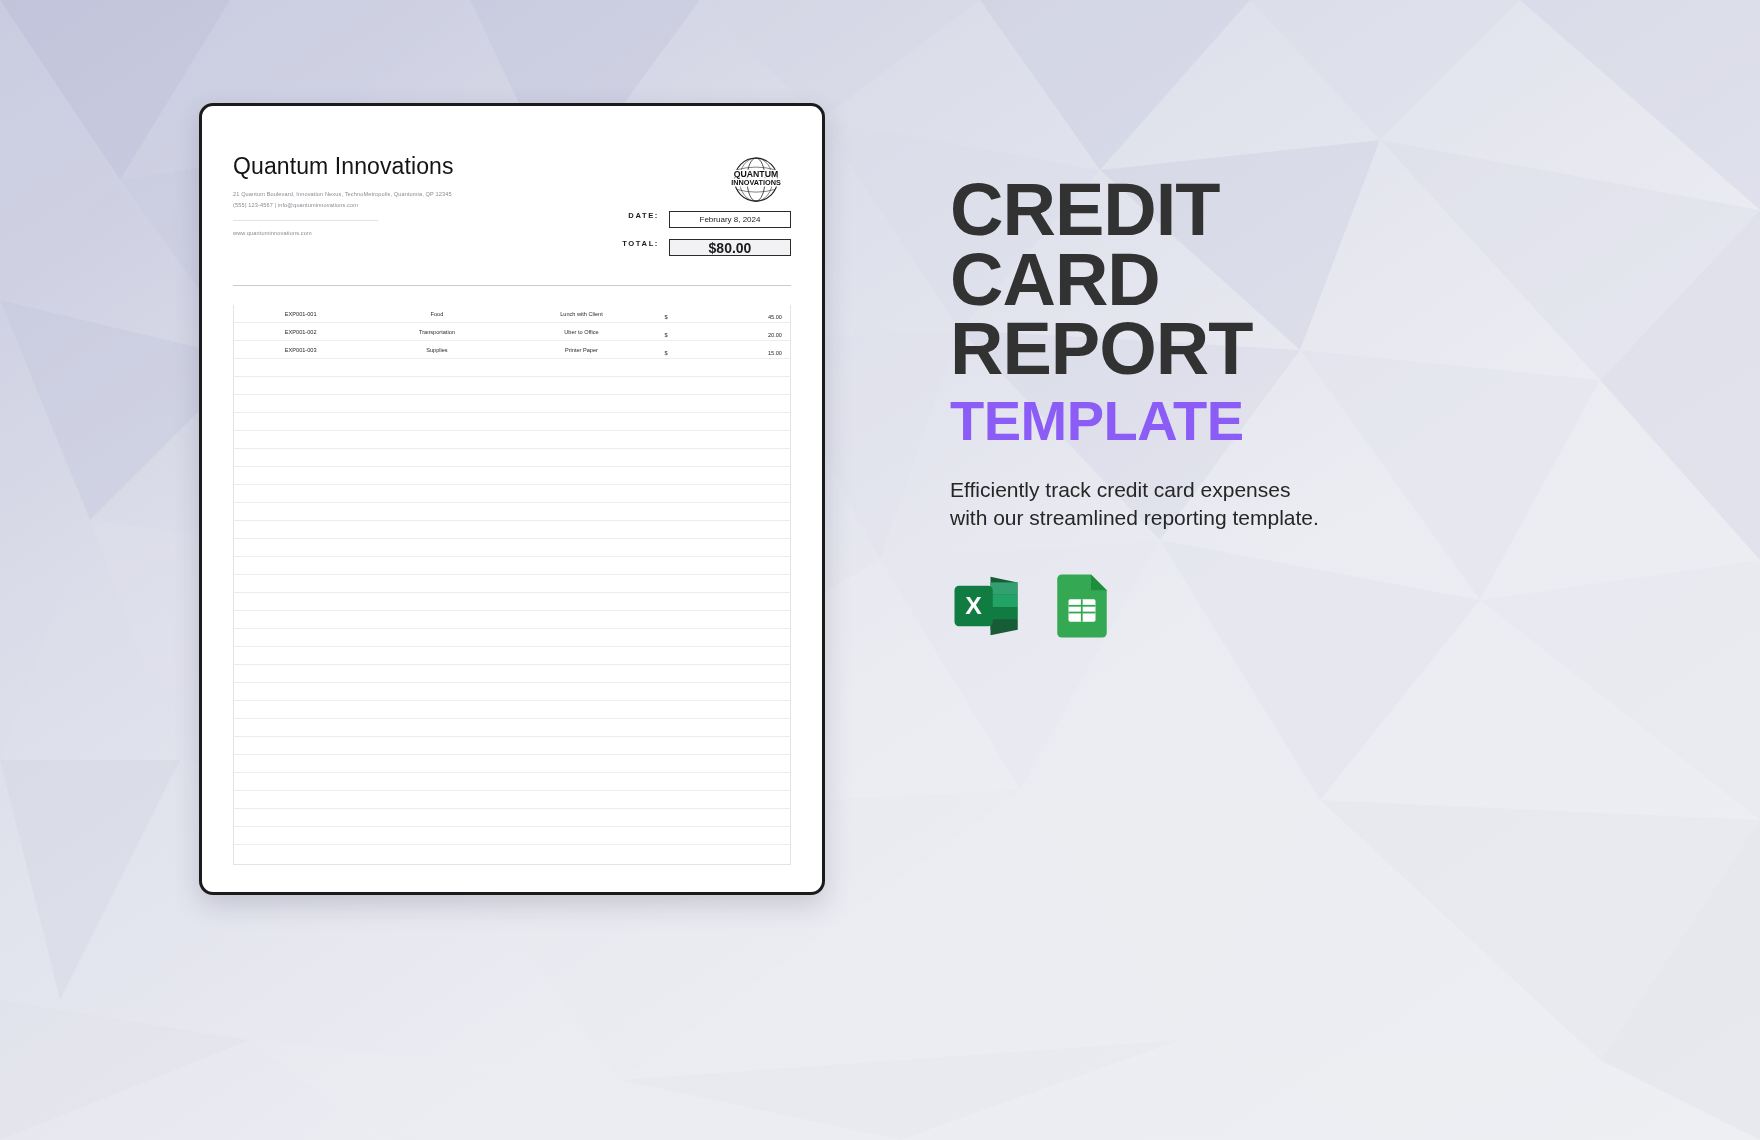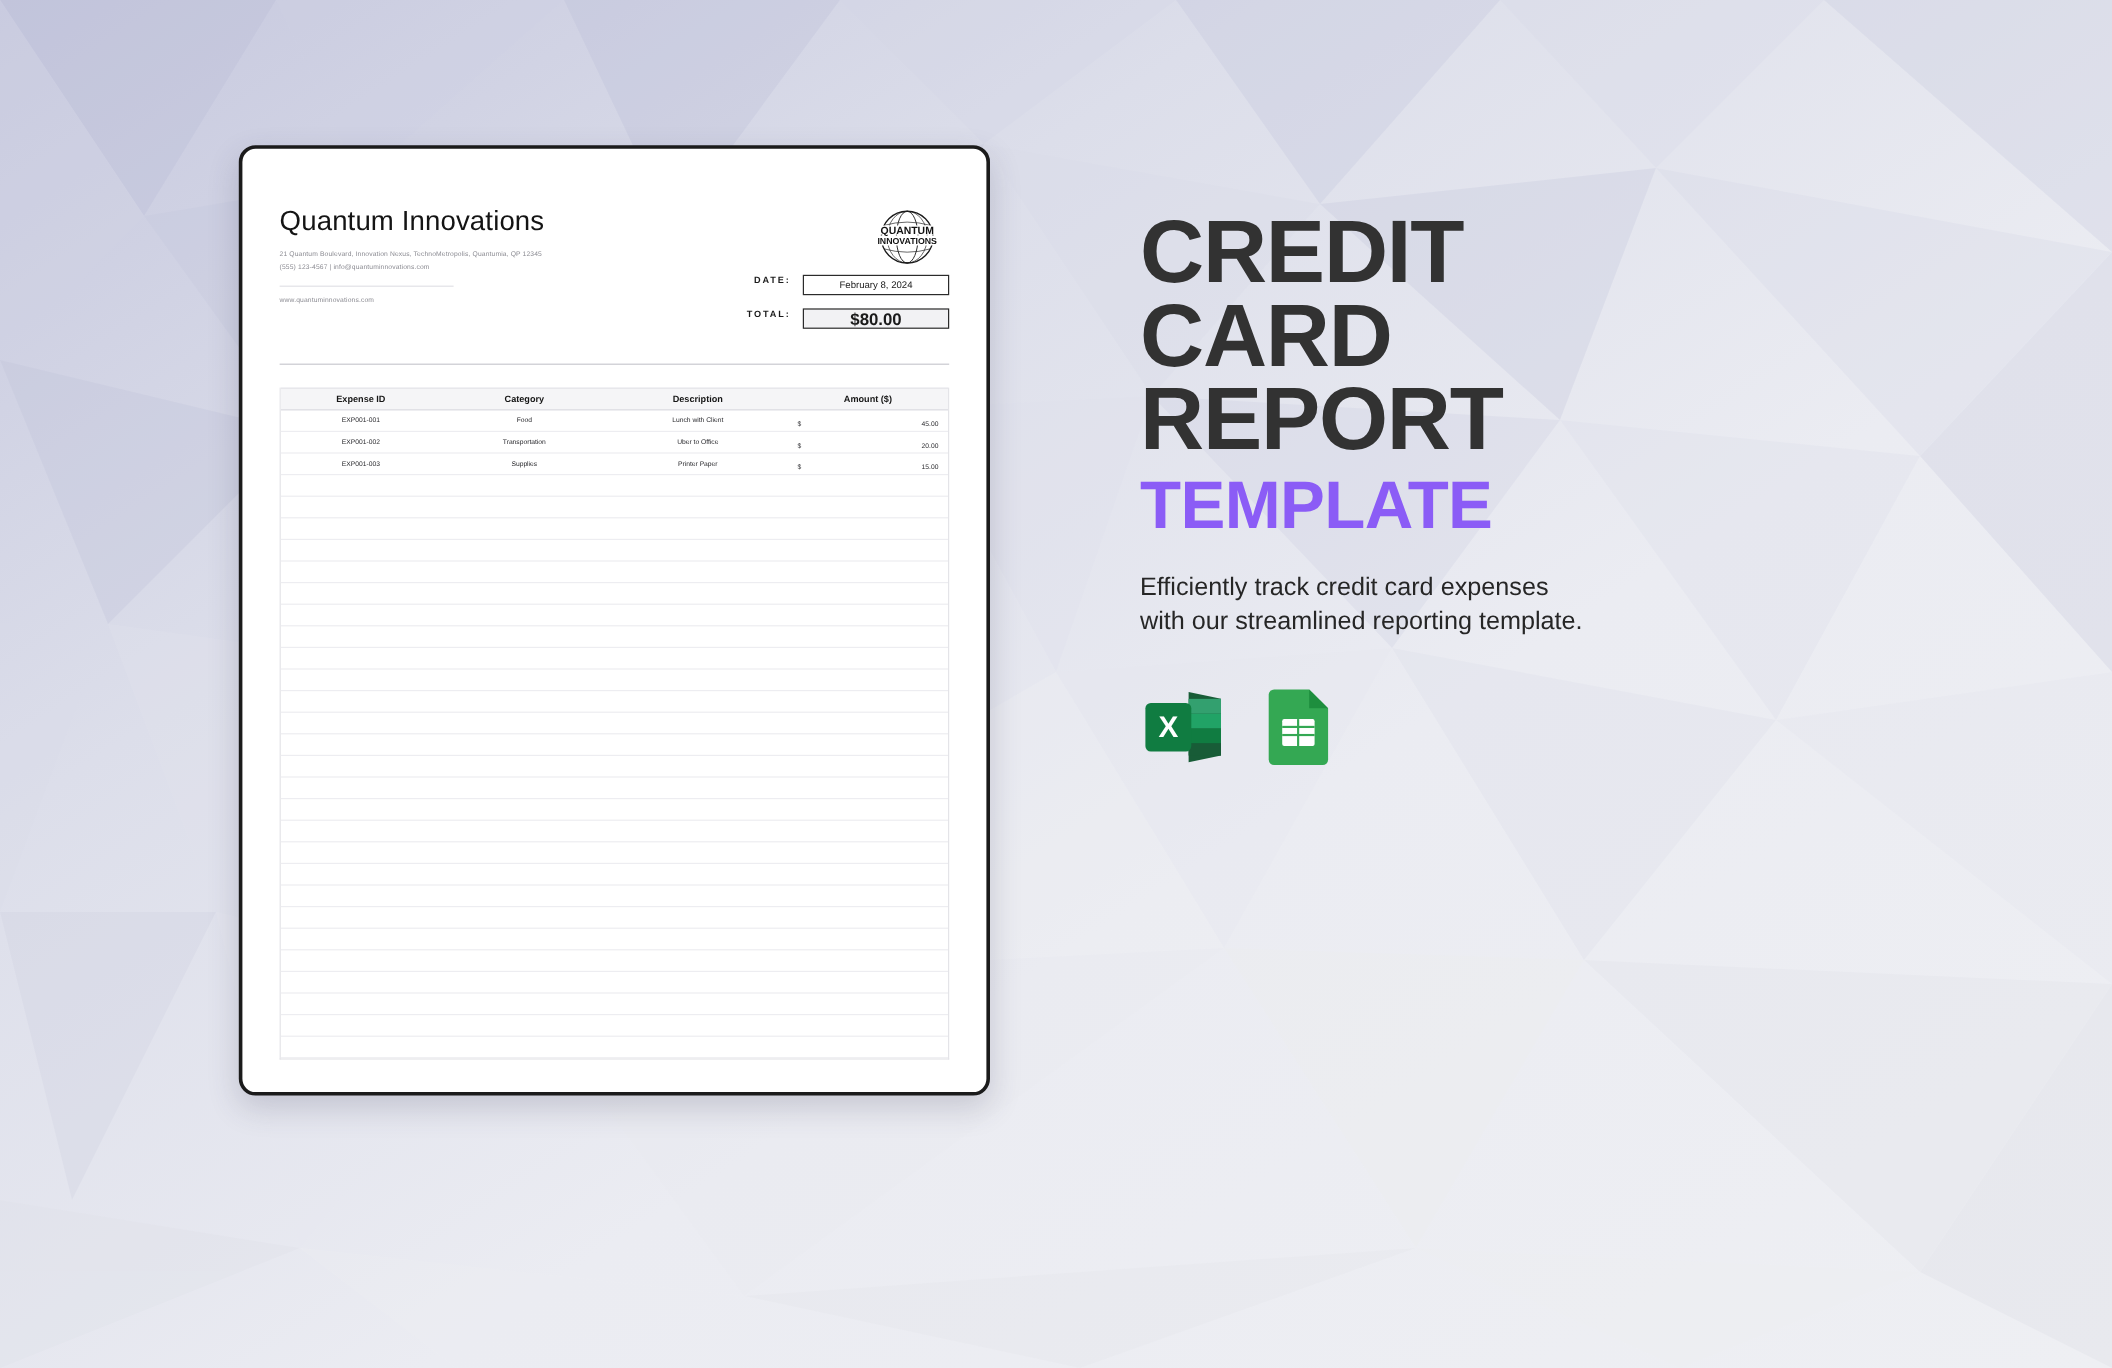--- a/index.html
+++ b/index.html
@@ -12,21 +12,21 @@
     position: relative;
     background: linear-gradient(145deg, #c9cbe0 0%, #d6d8e8 18%, #e3e4ef 38%, #eceef4 58%, #f2f3f6 75%, #e8e9ee 100%);
   }
 
   
   #poly-bg { position: absolute; inset: 0; width: 100%; height: 100%; }
 
   
   #doc-frame {
     position: absolute;
-    left: 199px; top: 121px;
+    left: 199px; top: 103px;
     width: 626px; height: 792px;
     background: #ffffff;
     border: 3px solid #1b1b1b;
     border-radius: 14px;
     box-shadow: 0 10px 26px rgba(60,62,90,0.20);
     padding: 9px;
   }
   #doc-page {
     width: 100%; height: 100%;
     background: #fff;
@@ -207,26 +207,20 @@
       </div>
       <div class="meta-row">
         <span class="meta-label">TOTAL:</span>
         <span class="meta-field total">$80.00</span>
       </div>
     </div>
 
     <div class="head-rule"></div>
 
     <div id="expense-table">
-      <div class="tbl-head">
-        <div class="c-id">Expense ID</div>
-        <div class="c-cat">Category</div>
-        <div class="c-desc">Description</div>
-        <div class="c-amt">Amount ($)</div>
-      </div>
       <div id="tbl-body">
           <div class="tbl-row">
             <div class="c-id">EXP001-001</div>
             <div class="c-cat">Food</div>
             <div class="c-desc">Lunch with Client</div>
             <div class="c-amt">
               <span class="cur">$</span>
               <span class="val">45.00</span>
             </div>
           </div>

